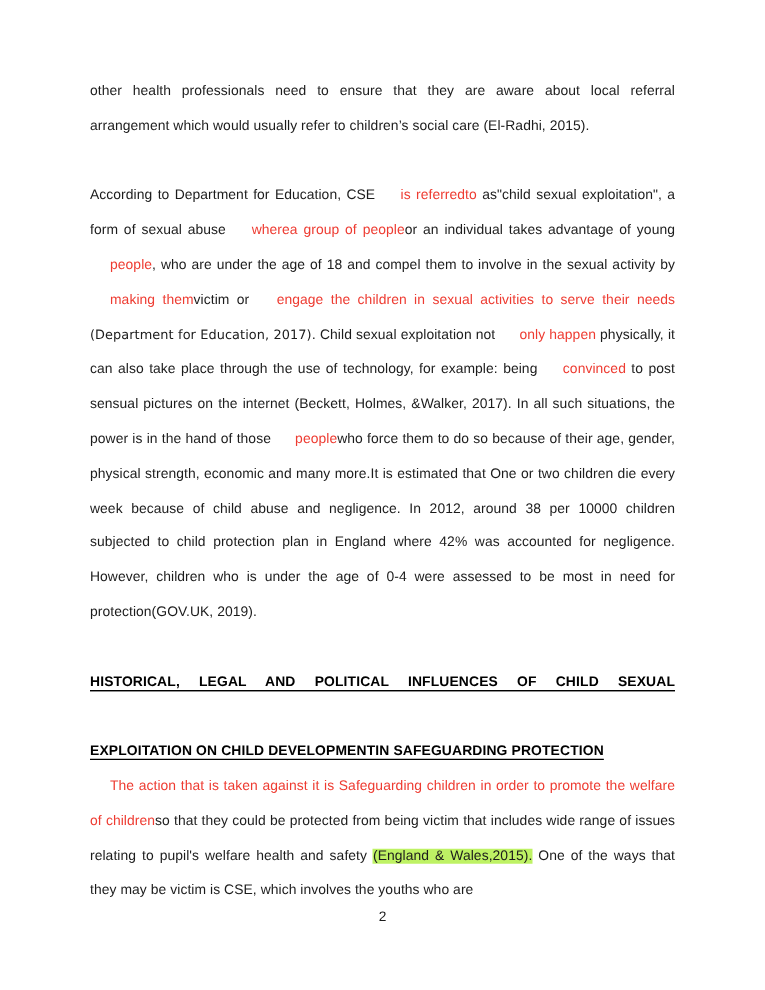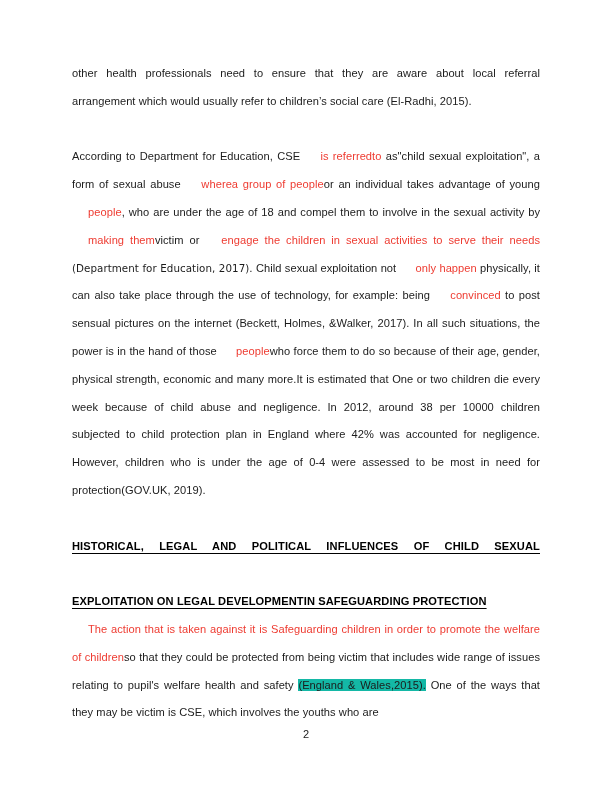--- a/index.html
+++ b/index.html
@@ -30,21 +30,21 @@
     text-justify: inter-word;
     color: #1b1b1b;
     letter-spacing: 0.005em;
   }
 
   .red {
     color: #ee3b31;
     padding-left: 16px;
   }
   .hl {
-    background-color: #14b8a6;
+    background-color: #bef264;
     color: #1b1b1b;
   }
   .altfont {
     font-family: "DejaVu Sans", sans-serif;
     font-size: 10.3px;
   }
   h2.heading {
     margin: 0;
     font-size: 11.1px;
     line-height: 27.8px;
@@ -95,21 +95,21 @@
   <div class="content">
 
     <p class="para"><span>other health professionals need to ensure that they are aware about local referral arrangement which would usually refer to children’s social care (El-Radhi, 2015).</span></p>
 
     <div class="spacer-para"></div>
 
     <p class="para"><span>According to Department for Education, CSE </span><span class="red">is referredto</span><span> as"child sexual exploitation", a form of sexual abuse </span><span class="red">wherea group of people</span><span>or an individual takes advantage of young </span><span class="red">people</span><span>, who are under the age of 18 and compel them to involve in the sexual activity by </span><span class="red">making them</span><span>victim or </span><span class="red">engage the children in sexual activities to serve their needs</span><span class="altfont"> (Department for Education, 2017).</span><span> Child sexual exploitation not </span><span class="red">only happen</span><span> physically, it can also take place through the use of technology, for example: being </span><span class="red">convinced</span><span> to post sensual pictures on the internet (Beckett, Holmes, &amp;Walker, 2017). In all such situations, the power is in the hand of those </span><span class="red">people</span><span>who force them to do so because of their age, gender, physical strength, economic and many more.It is estimated that One or two children die every week because of child abuse and negligence. In 2012, around 38 per 10000 children subjected to child protection plan in England where 42% was accounted for negligence. However, children who is under the age of 0-4 were assessed to be most in need for protection(GOV.UK, 2019).</span></p>
 
     <div class="spacer-para"></div>
 
-    <h2 class="heading"><span class="line1 justify-stretch">HISTORICAL, LEGAL AND POLITICAL INFLUENCES OF CHILD SEXUAL</span><span>EXPLOITATION ON LEGAL DEVELOPMENTIN SAFEGUARDING PROTECTION</span></h2>
+    <h2 class="heading"><span class="line1 justify-stretch">HISTORICAL, LEGAL AND POLITICAL INFLUENCES OF CHILD SEXUAL</span><span>EXPLOITATION ON CHILD DEVELOPMENTIN SAFEGUARDING PROTECTION</span></h2>
 
     <p class="para"><span class="red">The action that is taken against it is Safeguarding children in order to promote the welfare of children</span><span>so that they could be protected from being victim that includes wide range of issues relating to pupil's welfare health and safety </span><span class="hl">(England &amp; Wales,2015).</span><span> One of the ways that they may be victim is CSE, which involves the youths who are</span></p>
 
   </div>
 
   <div class="pagenum">2</div>
 
 </div>
 
 </body></html>

